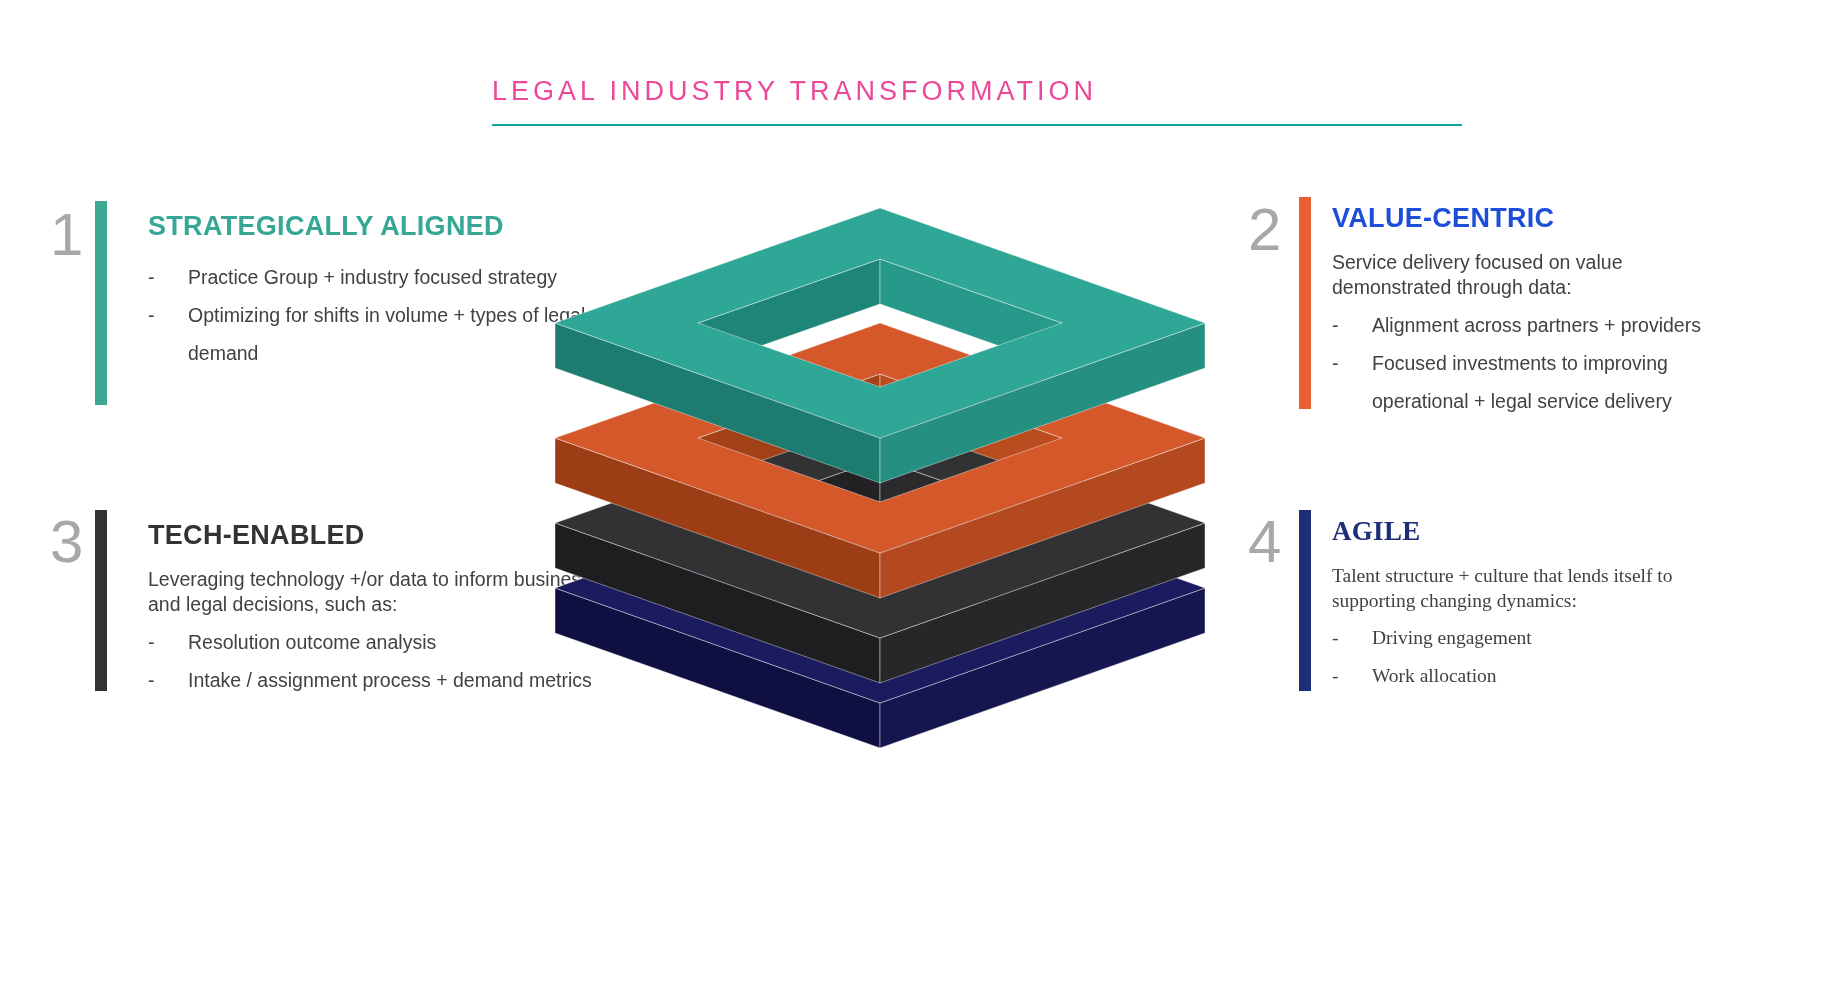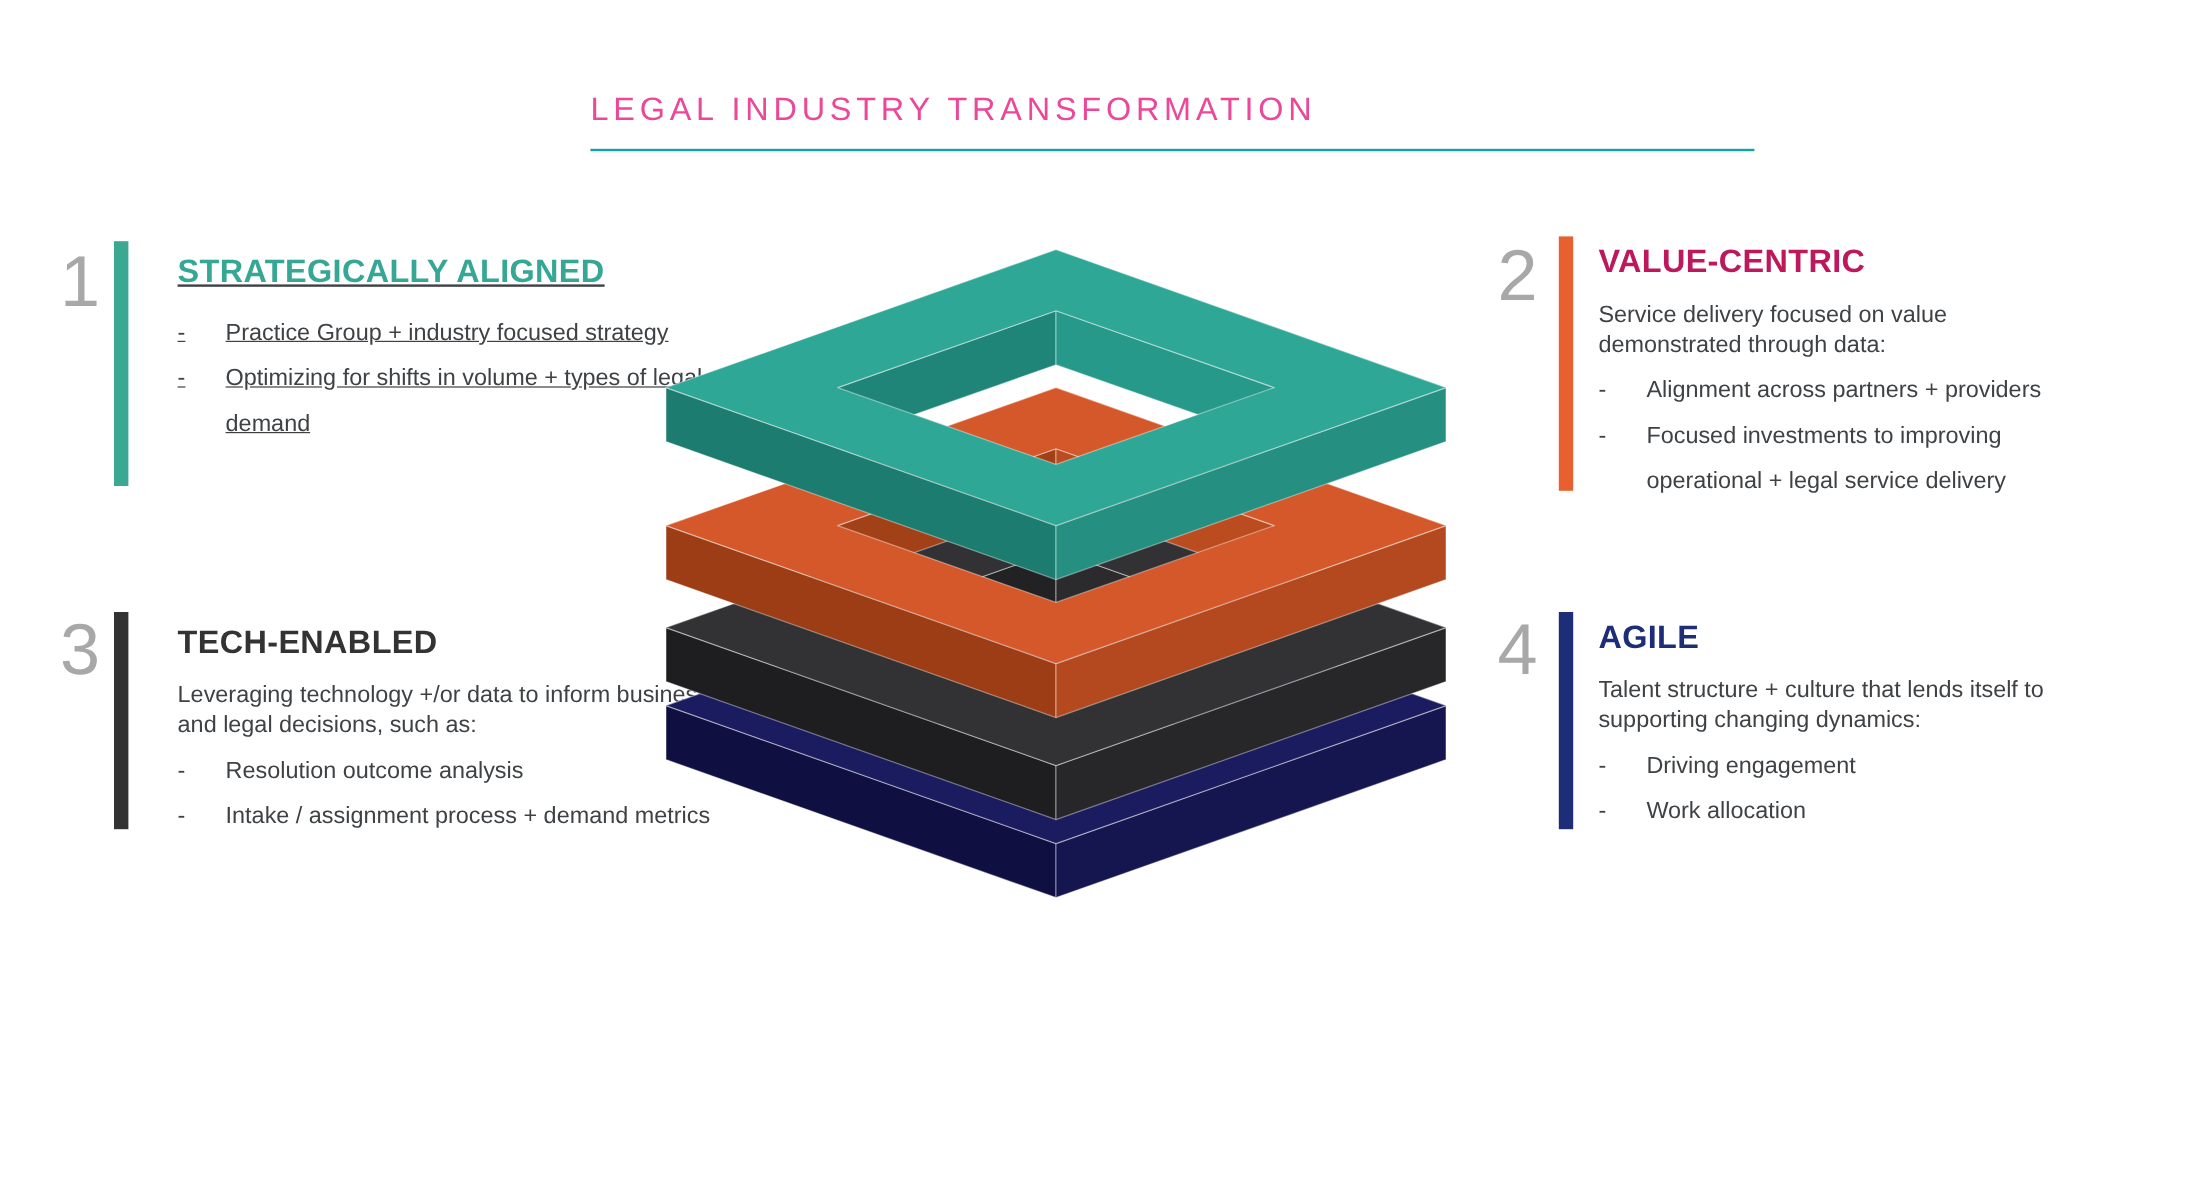--- a/index.html
+++ b/index.html
@@ -24,53 +24,53 @@
   ul.bullets .dash{width:40px;flex:0 0 40px;}
   ul.bullets .btxt{flex:1 1 auto;}
   
   #num-1{left:50px;top:205px;}   #bar-1{left:95px;top:201px;height:204px;}
   #content-1{left:148px;top:211px;width:460px;} #content-1 .intro{max-width:400px;} #content-1 ul{width:440px;}
   #num-2{left:1248px;top:200px;} #bar-2{left:1299px;top:197px;height:212px;}
   #content-2{left:1332px;top:203px;width:440px;} #content-2 .intro{max-width:320px;} #content-2 ul{width:420px;}
   #num-3{left:50px;top:512px;}   #bar-3{left:95px;top:510px;height:181px;}
   #content-3{left:148px;top:520px;width:530px;} #content-3 .intro{max-width:470px;} #content-3 ul{width:520px;}
   #num-4{left:1248px;top:512px;} #bar-4{left:1299px;top:510px;height:181px;}
-  #content-4{left:1332px;top:516px;width:440px;} #content-4 .intro{max-width:420px;} #content-4 ul{width:420px;}
+  #content-4{left:1332px;top:516px;width:440px;font-family:Liberation Serif, serif;} #content-4 .intro{max-width:420px;} #content-4 ul{width:420px;}
   
   #stack{position:absolute;left:545px;top:193px;width:672px;height:560px;}
   #stack polygon,#stack path{stroke:rgba(255,255,255,.4);stroke-width:1;stroke-linejoin:round;}
 </style>
 </head>
 <body>
 
 <div id="canvas">
 
   <div class="page-title" style="color: #ec4899;">LEGAL INDUSTRY TRANSFORMATION</div>
   <div class="title-rule" style="background: rgb(18, 163, 160);"></div>
 
   <div class="num" id="num-1" style="color: rgb(168, 168, 168);">1</div>
   <div class="bar" id="bar-1" style="background: rgb(58, 168, 147);"></div>
-  <div class="content" id="content-1" style="color: rgb(63, 66, 69); text-decoration: underline;">
+  <div class="content" id="content-1" style="color: rgb(63, 66, 69);">
     <h2 style="color: rgb(53, 167, 148);">STRATEGICALLY ALIGNED</h2>
     <ul class="bullets">
       <li>
         <span class="dash">-</span>
         <span class="btxt">Practice Group + industry focused strategy</span>
       </li>
       <li>
         <span class="dash">-</span>
         <span class="btxt">Optimizing for shifts in volume + types of legal demand</span>
       </li>
     </ul>
   </div>
 
   <div class="num" id="num-2" style="color: rgb(168, 168, 168);">2</div>
   <div class="bar" id="bar-2" style="background: rgb(232, 96, 48);"></div>
   <div class="content" id="content-2" style="color: rgb(63, 66, 69);">
-    <h2 style="color: #be185d;">VALUE-CENTRIC</h2>
+    <h2 style="color: #1d4ed8;">VALUE-CENTRIC</h2>
     <p class="intro">Service delivery focused on value demonstrated through data:</p>
     <ul class="bullets">
       <li>
         <span class="dash">-</span>
         <span class="btxt">Alignment across partners + providers</span>
       </li>
       <li>
         <span class="dash">-</span>
         <span class="btxt">Focused investments to improving operational + legal service delivery</span>
       </li>

